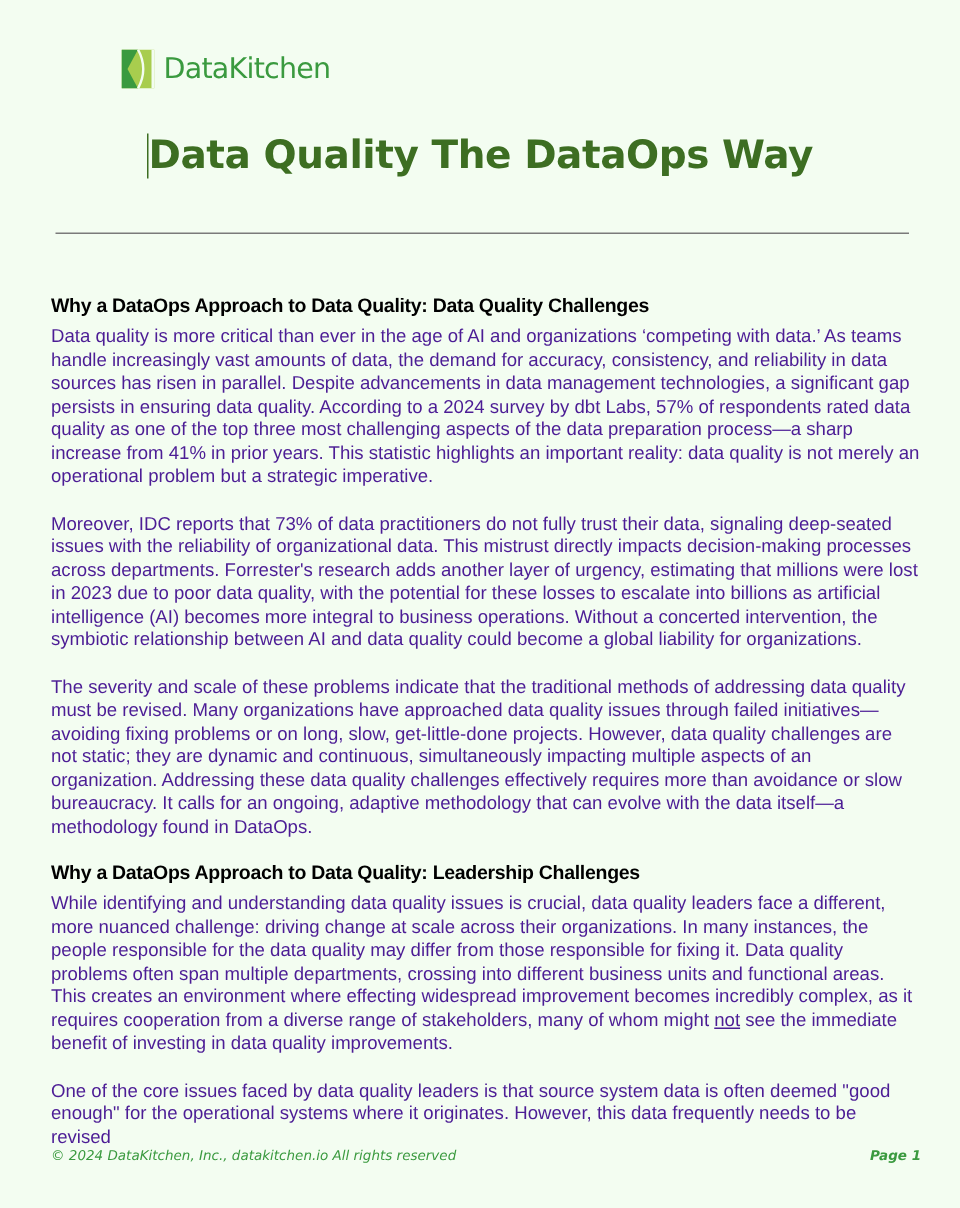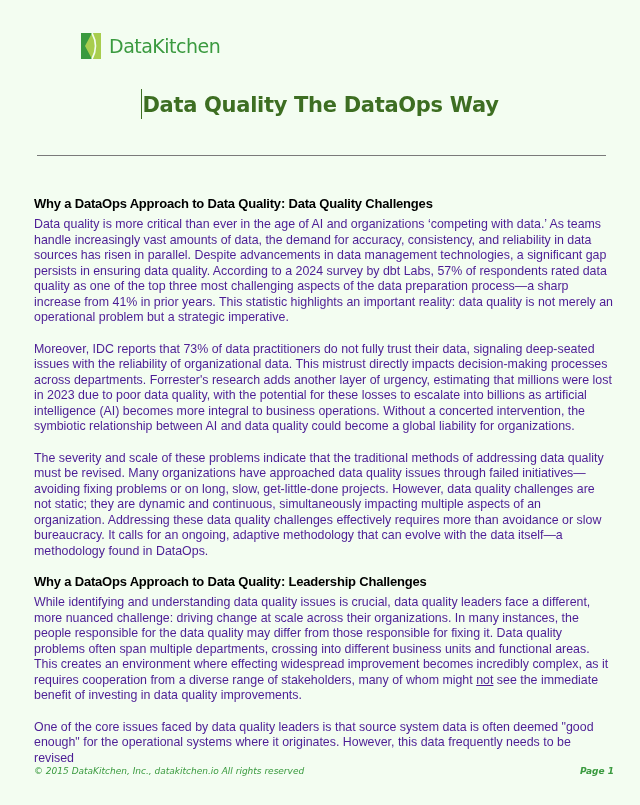--- a/index.html
+++ b/index.html
@@ -16,21 +16,21 @@
   }
   .logo-mark { width:22px; height:26px; display:block; }
   .logo-text {
     font-family:"DejaVu Sans", sans-serif;
     font-size:19px; color:#3a9a3f; letter-spacing:-0.5px;
   }
   .title {
     position:absolute; left:0; right:0; top:89px;
     text-align:center;
     font-family:"DejaVu Sans", sans-serif;
-    font-weight:bold; font-size:21px; color:#3d6e22;
+    font-weight:bold; font-size:26px; color:#3d6e22;
     letter-spacing:-0.3px;
   }
   .title .caret {
     display:inline-block; width:1px; height:30px; background:#3d6e22;
     vertical-align:-7px; margin-right:0px;
   }
   .rule {
     position:absolute; left:37px; right:34px; top:155px;
     height:1px; background:#7a7a7a;
   }
@@ -83,14 +83,14 @@
   <h2>Why a DataOps Approach to Data Quality: Data Quality Challenges</h2>
   <p>Data quality is more critical than ever in the age of AI and organizations ‘competing with data.’  As teams handle increasingly vast amounts of data, the demand for accuracy, consistency, and reliability in data sources has risen in parallel. Despite advancements in data management technologies, a significant gap persists in ensuring data quality. According to a 2024 survey by dbt Labs, 57% of respondents rated data quality as one of the top three most challenging aspects of the data preparation process—a sharp increase from 41% in prior years. This statistic highlights an important reality: data quality is not merely an operational problem but a strategic imperative.</p>
   <p>Moreover, IDC reports that 73% of data practitioners do not fully trust their data, signaling deep-seated issues with the reliability of organizational data. This mistrust directly impacts decision-making processes across departments. Forrester's research adds another layer of urgency, estimating that millions were lost in 2023 due to poor data quality, with the potential for these losses to escalate into billions as artificial intelligence (AI) becomes more integral to business operations. Without a concerted intervention, the symbiotic relationship between AI and data quality could become a global liability for organizations.</p>
   <p>The severity and scale of these problems indicate that the traditional methods of addressing data quality must be revised. Many organizations have approached data quality issues through failed initiatives—avoiding fixing problems or on long, slow, get-little-done projects. However, data quality challenges are not static; they are dynamic and continuous, simultaneously impacting multiple aspects of an organization. Addressing these data quality challenges effectively requires more than avoidance or slow bureaucracy. It calls for an ongoing, adaptive methodology that can evolve with the data itself—a methodology found in DataOps.</p>
 
   <h2 class="sec2">Why a DataOps Approach to Data Quality: Leadership Challenges</h2>
   <p><span>While identifying and understanding data quality issues is crucial, data quality leaders face a different, more nuanced challenge: driving change at scale across their organizations. In many instances, the people responsible for the data quality may differ from those responsible for fixing it. Data quality problems often span multiple departments, crossing into different business units and functional areas. This creates an environment where effecting widespread improvement becomes incredibly complex, as it requires cooperation from a diverse range of stakeholders, many of whom might </span><u>not</u><span> see the immediate benefit of investing in data quality improvements.</span></p>
   <p>One of the core issues faced by data quality leaders is that source system data is often deemed "good enough" for the operational systems where it originates. However, this data frequently needs to be revised</p>
 </div>
 
-<div class="footer-left">© 2015 DataKitchen, Inc., datakitchen.io All rights reserved</div>
+<div class="footer-left">© 2024 DataKitchen, Inc., datakitchen.io All rights reserved</div>
 <div class="footer-right">Page 1</div>
 
 </body></html>

